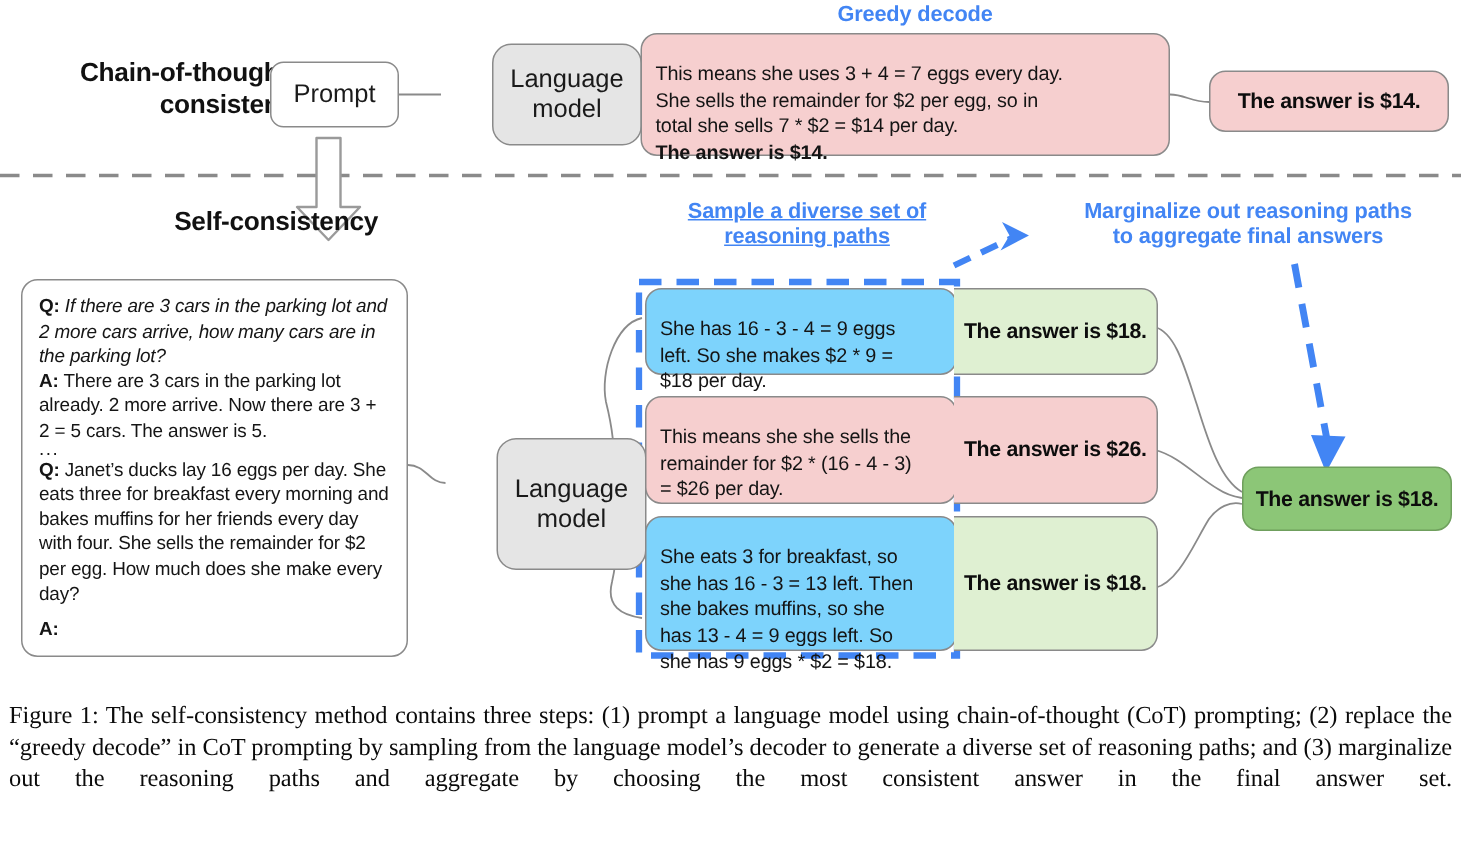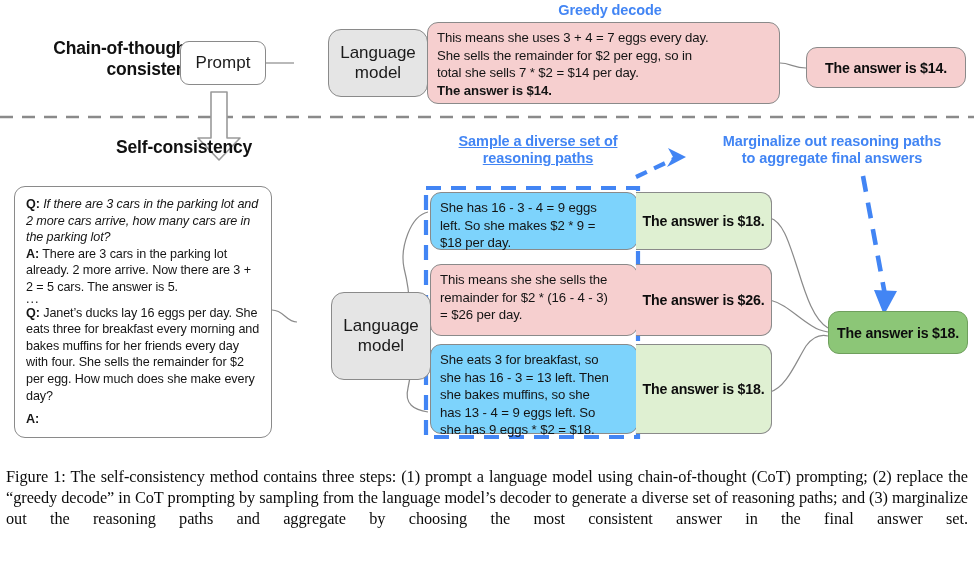--- a/index.html
+++ b/index.html
@@ -48,21 +48,21 @@
 
   .lm-box {
     background:#e5e5e5; border-radius:13px; border:1.2px solid #8a8a8a;
     line-height:1.18; font-size:17px; padding:4px;margin-left:34px;
   }
 
   .bubble {
     position:absolute;
     border: 1.2px solid #8a8a8a;
     border-radius: 11px;
-    padding: 6px 9px;
+    padding: 17px 9px;
     font-size: 13.2px;
     line-height: 1.33;
     color:#141414;
     letter-spacing: -0.1px;
   }
   .bubble.pink { background:#f6cfcf; }
   .bubble.green { background:#7dd3fc; }
   .bubble.white { background:#ffffff; }
 
   .ans-box {

